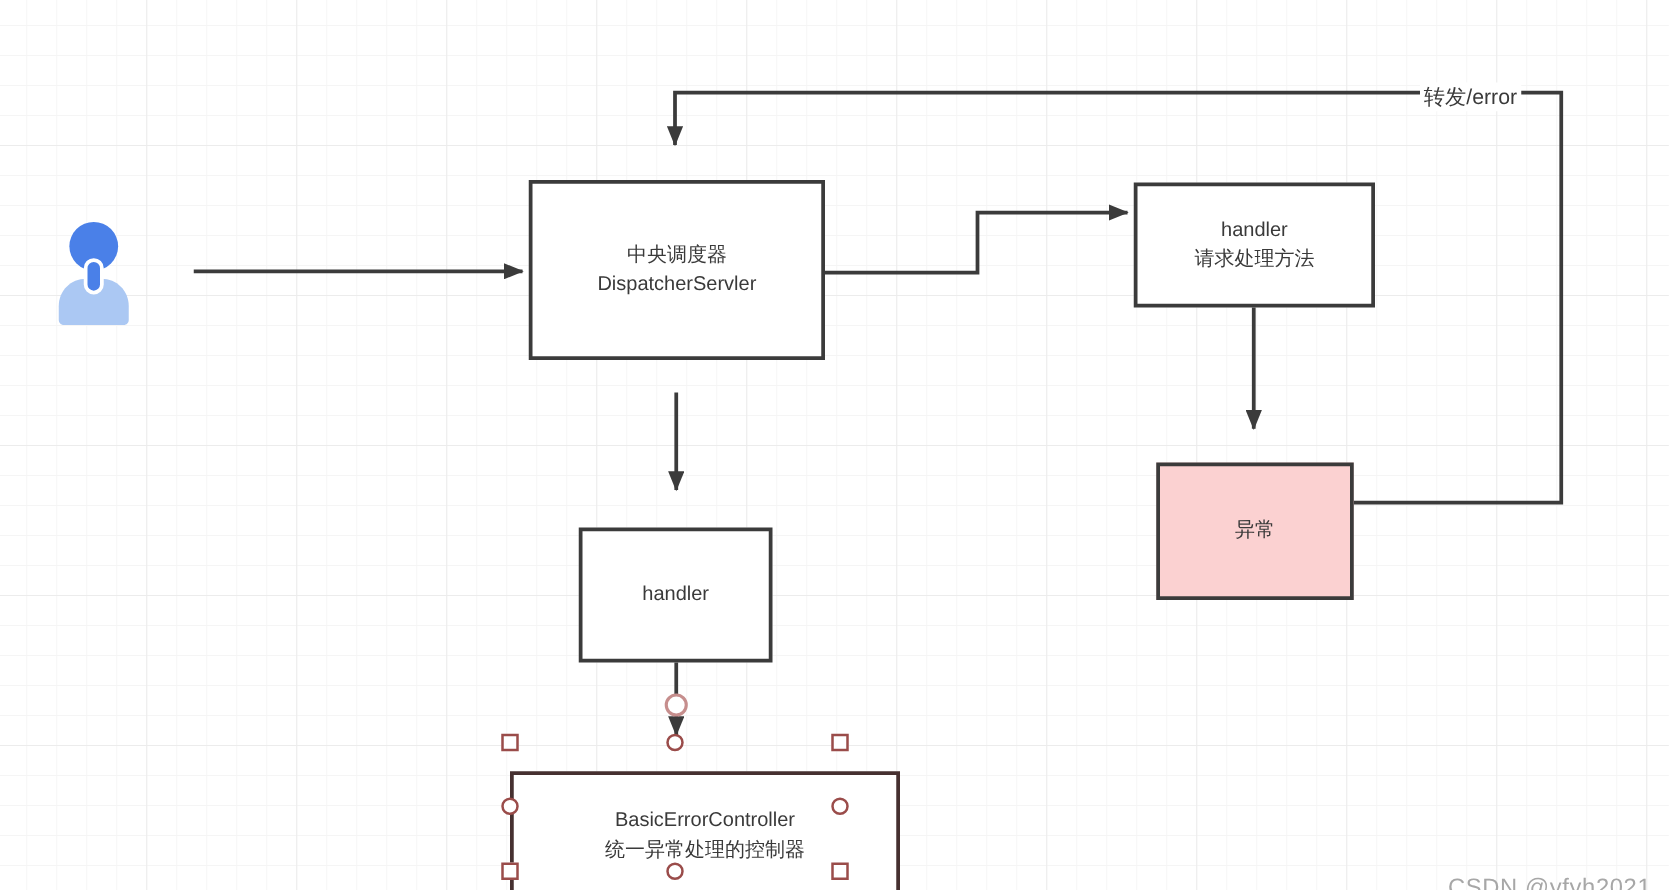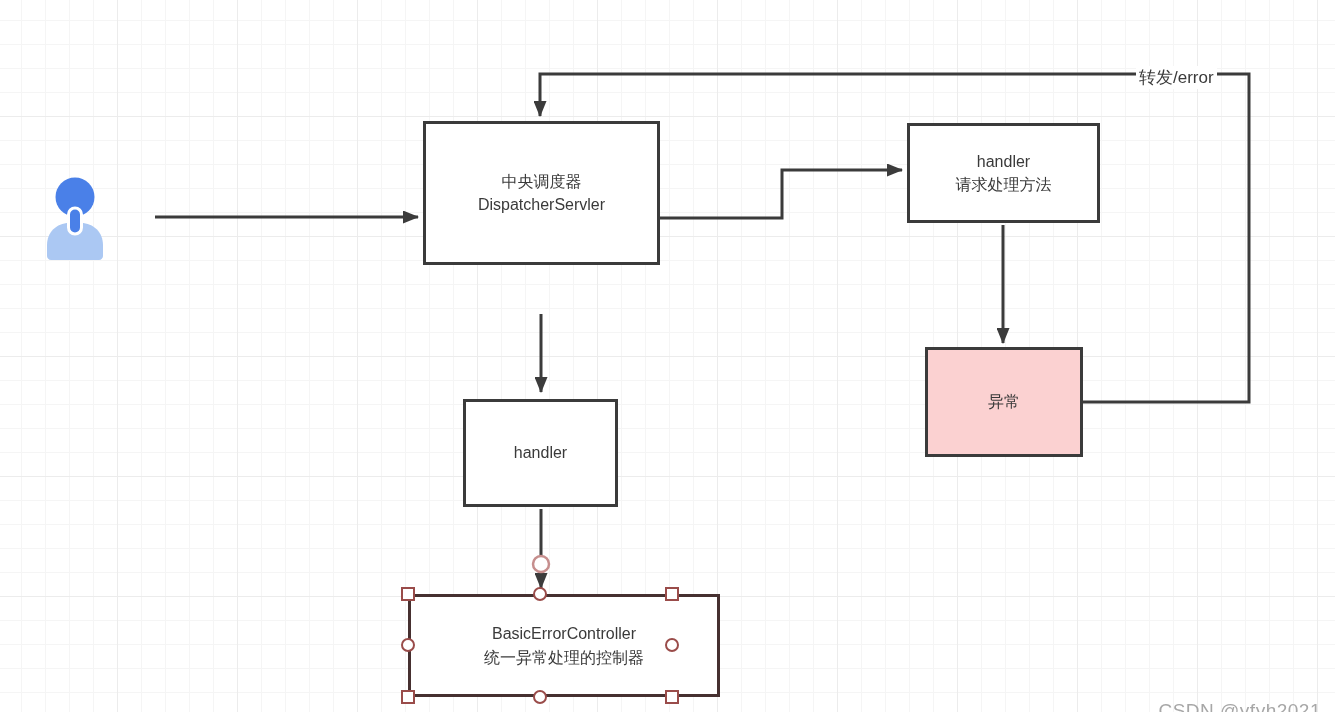--- a/index.html
+++ b/index.html
@@ -14,20 +14,21 @@
       linear-gradient(90deg, var(--grid_minor) 1px, transparent 1px);
     background-size:120px 120px,120px 120px,24px 24px,24px 24px;
     background-position:-3px -4px,-3px -4px,-3px -4px,-3px -4px;
   }
   .edges{position:absolute;left:0;top:0;width:1335px;height:712px;}
   .node{
     position:absolute;background:#ffffff;border:3px solid var(--shape_border);
     display:flex;flex-direction:column;align-items:center;justify-content:center;
     color:var(--shape_text);font-size:16px;line-height:1.45;text-align:center;
     box-sizing:border-box;
+    margin-top:23px;
   }
   .node-dispatcher{left:423px;top:121px;width:237px;height:144px;}
   .node-handler-method{left:907px;top:123px;width:193px;height:100px;}
   .node-exception{left:925px;top:347px;width:158px;height:110px;background:var(--exception_fill);}
   .node-handler{left:463px;top:399px;width:155px;height:108px;}
   .node-error-controller{left:408px;top:594px;width:312px;height:103px;border-color:var(--selected_border);font-size:16px;}
   .edge-label{
     position:absolute;left:1088px;top:66px;background:#ffffff;padding:0 3px;
     font-size:17px;color:var(--shape_text);margin-left:48px;
   }

